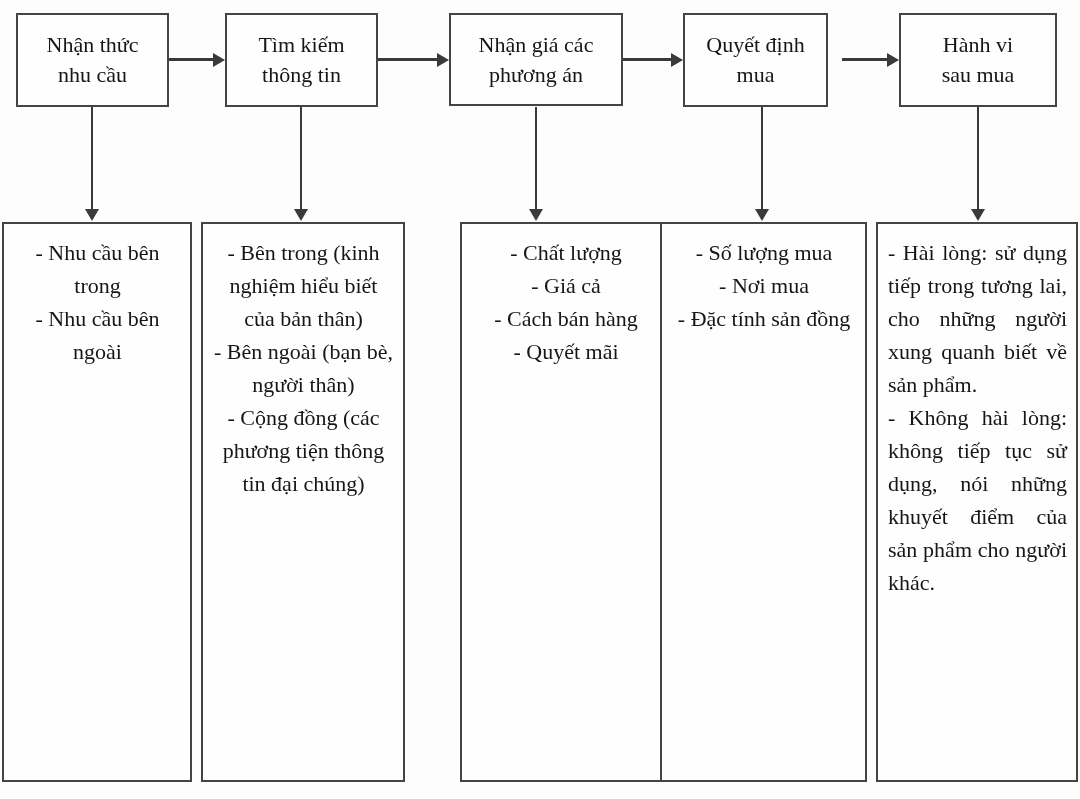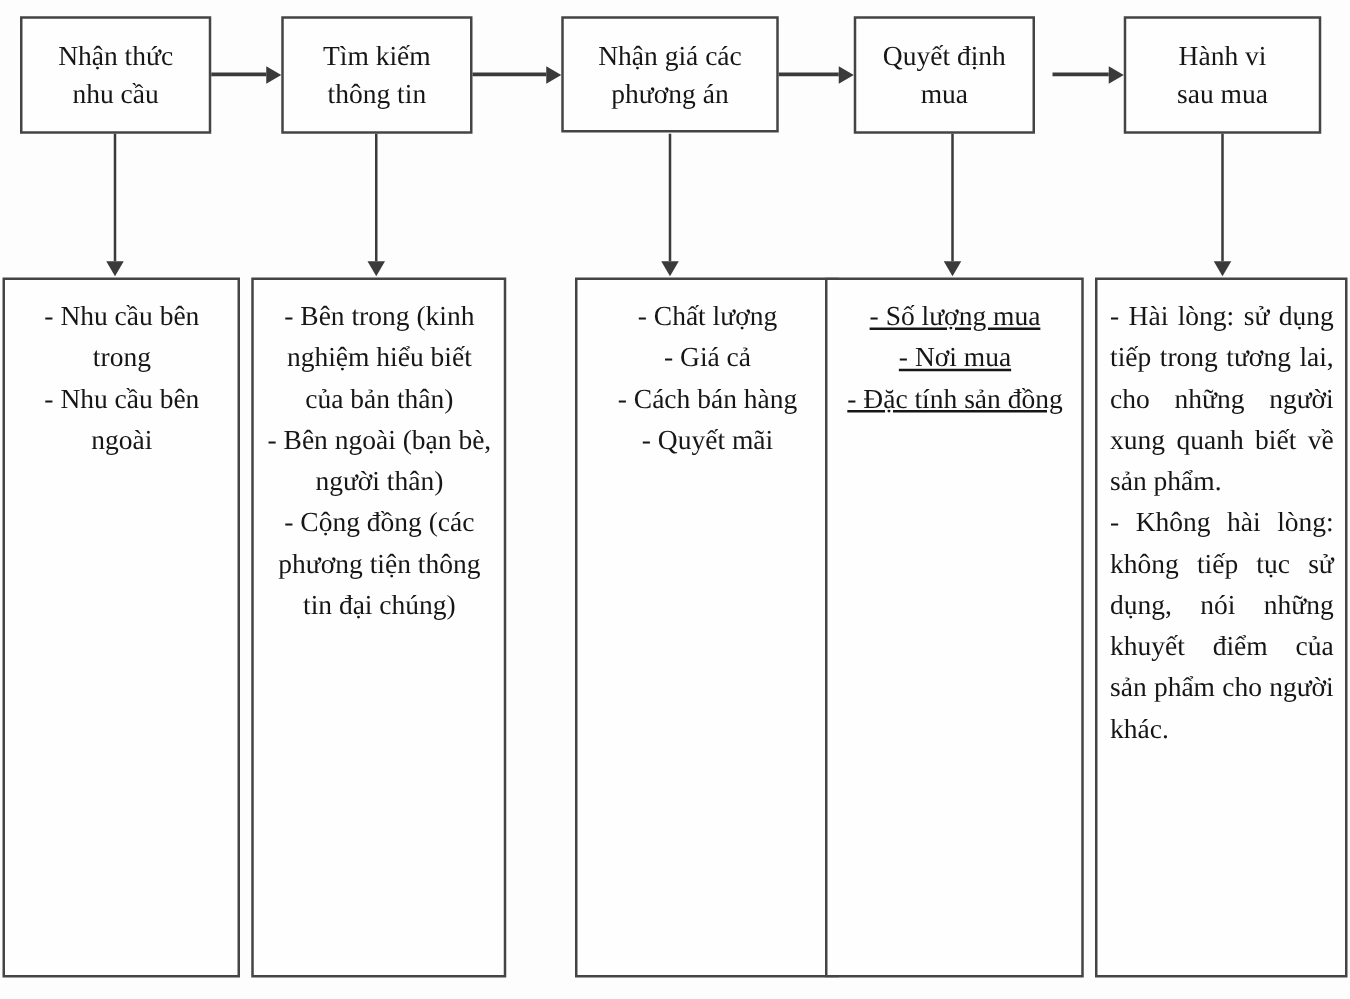--- a/index.html
+++ b/index.html
@@ -123,21 +123,21 @@
     <div class="detail-item">- Cộng đồng (các phương tiện thông tin đại chúng)</div>
   </div>
 
   <div class="box detail-box" style="left:428px; width:211px;margin-left:32px;">
     <div class="detail-item">- Chất lượng</div>
     <div class="detail-item">- Giá cả</div>
     <div class="detail-item">- Cách bán hàng</div>
     <div class="detail-item">- Quyết mãi</div>
   </div>
 
-  <div class="box detail-box" style="left:660px; width:207px;text-decoration:underline;">
+  <div class="box detail-box" style="left:660px; width:207px;">
     <div class="detail-item">- Số lượng mua</div>
     <div class="detail-item">- Nơi mua</div>
     <div class="detail-item">- Đặc tính sản đồng</div>
   </div>
 
   <div class="box detail-box justified" style="left:876px; width:202px;">
     <div class="detail-item">- Hài lòng: sử dụng tiếp trong tương lai, cho những người xung quanh biết về sản phẩm.</div>
     <div class="detail-item">- Không hài lòng: không tiếp tục sử dụng, nói những khuyết điểm của sản phẩm cho người khác.</div>
   </div>
 

